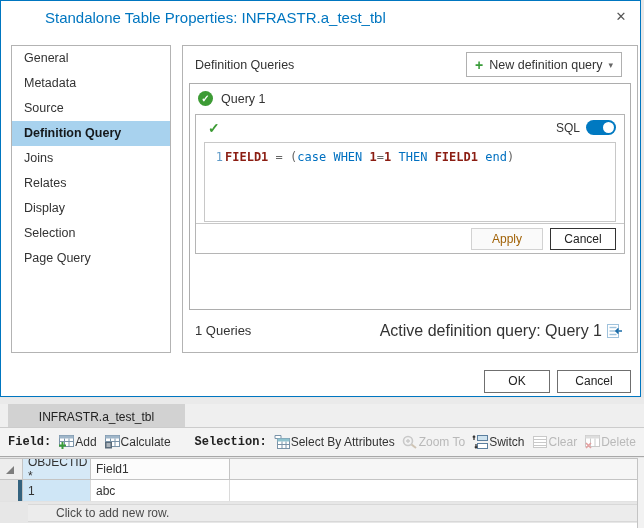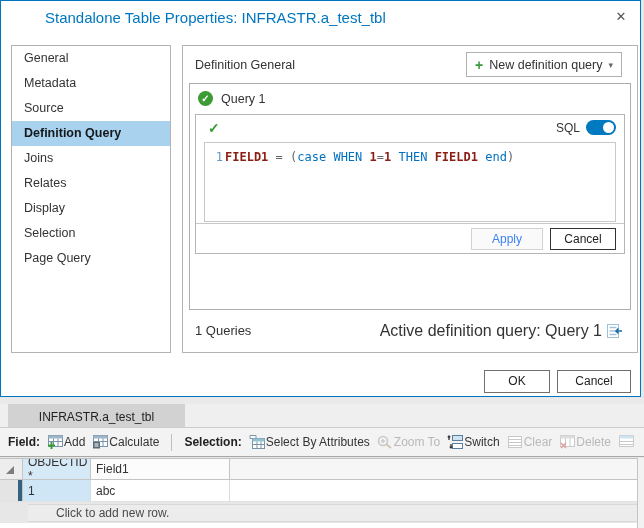--- a/index.html
+++ b/index.html
@@ -88,21 +88,21 @@
   .tok-num   { color:#8b1d12; font-weight:bold; }
   .tok-kw    { color:#0070c0; }
   .tok-op    { color:#666; }
   .tok-plain { color:#333; }
   .card-footer {
     position:absolute; left:0; right:0; bottom:0; height:30px;
     border-top:1px solid #c8c8c8;
     display:flex; align-items:center; justify-content:flex-end; gap:7px; padding-right:8px;
   }
   .btn { font-size:12px; text-align:center; cursor:pointer; background:#fff; }
-  .btn-apply { width:72px; height:22px; line-height:20px; border:1px solid #d2d2d2; color:#3b82f6; background:#fafafa; cursor:default; }
+  .btn-apply { width:72px; height:22px; line-height:20px; border:1px solid #d2d2d2; color:#a16207; background:#fafafa; cursor:default; }
   .btn-cancel-inner { width:66px; height:22px; line-height:20px; border:1px solid #333; color:#222; }
   .status-left { position:absolute; left:12px; bottom:14px; font-size:13px; color:#333; }
   .status-right {
     position:absolute; right:14px; bottom:12px;
     display:flex; align-items:center; gap:5px; font-size:16px; color:#333;
   }
   .btn-ok { position:absolute; left:483px; top:369px; width:66px; height:23px; line-height:21px; border:1px solid #6f6f6f; color:#222; }
   .btn-cancel { position:absolute; left:556px; top:369px; width:74px; height:23px; line-height:21px; border:1px solid #6f6f6f; color:#222; }
 
   
@@ -113,21 +113,21 @@
     display:flex; align-items:center; gap:6px; padding:0 6px; cursor:pointer;flex-direction:column;
   }
   .tab-label { font-size:12px; color:#222; white-space:nowrap; flex:1; }
   .tab-close { font-size:10px; color:#444; cursor:pointer; }
   .toolbar {
     position:absolute; left:0; top:427px; width:644px; height:30px;
     background:#f3f3f3; border-top:1px solid #cccccc; border-bottom:1px solid #a8a8a8;
     display:flex; align-items:center; gap:7px; padding-left:8px;
     font-size:12px; overflow:hidden; white-space:nowrap;
   }
-  .tb-label { font-weight:bold; color:#222; }
+  .tb-label { font-weight:bold; color:#222;font-family:Liberation Mono, monospace; }
   .tb-btn { display:flex; align-items:center; gap:1px; color:#333; cursor:pointer;text-align:center; }
   .tb-btn.disabled { color:#b9b9b9; cursor:default; }
   .tb-sep { width:1px; height:17px; background:#c0c0c0; margin:0 5px; }
   .tb-btn svg { flex:0 0 auto; }
 
   .grid { position:absolute; left:0; top:458px; width:637px; }
   .g-row { display:flex; }
   .g-head { height:22px; border-top:1px solid #c2c2c2; border-bottom:1px solid #c4c4c4; background:#f6f6f6; }
   .g-cell { height:100%; display:flex; align-items:center; padding-left:5px; font-size:12px; color:#333; overflow:hidden; }
   .c-corner { width:23px; background:#ededed; border-right:1px solid #c4c4c4; position:relative; padding:0; }
@@ -169,21 +169,21 @@
     <div class="side-item">Source</div>
     <div class="side-item selected">Definition Query</div>
     <div class="side-item">Joins</div>
     <div class="side-item">Relates</div>
     <div class="side-item">Display</div>
     <div class="side-item">Selection</div>
     <div class="side-item">Page Query</div>
   </div>
 
   <div class="main-box">
-    <div class="panel-title">Definition General</div>
+    <div class="panel-title">Definition Queries</div>
 
     <div class="new-btn">
       <span class="plus">+</span>
       <span>New definition query</span>
       <span class="caret">▾</span>
     </div>
 
     <div class="query-card">
       <div class="q-header">
         <span class="q-check">✓</span>

